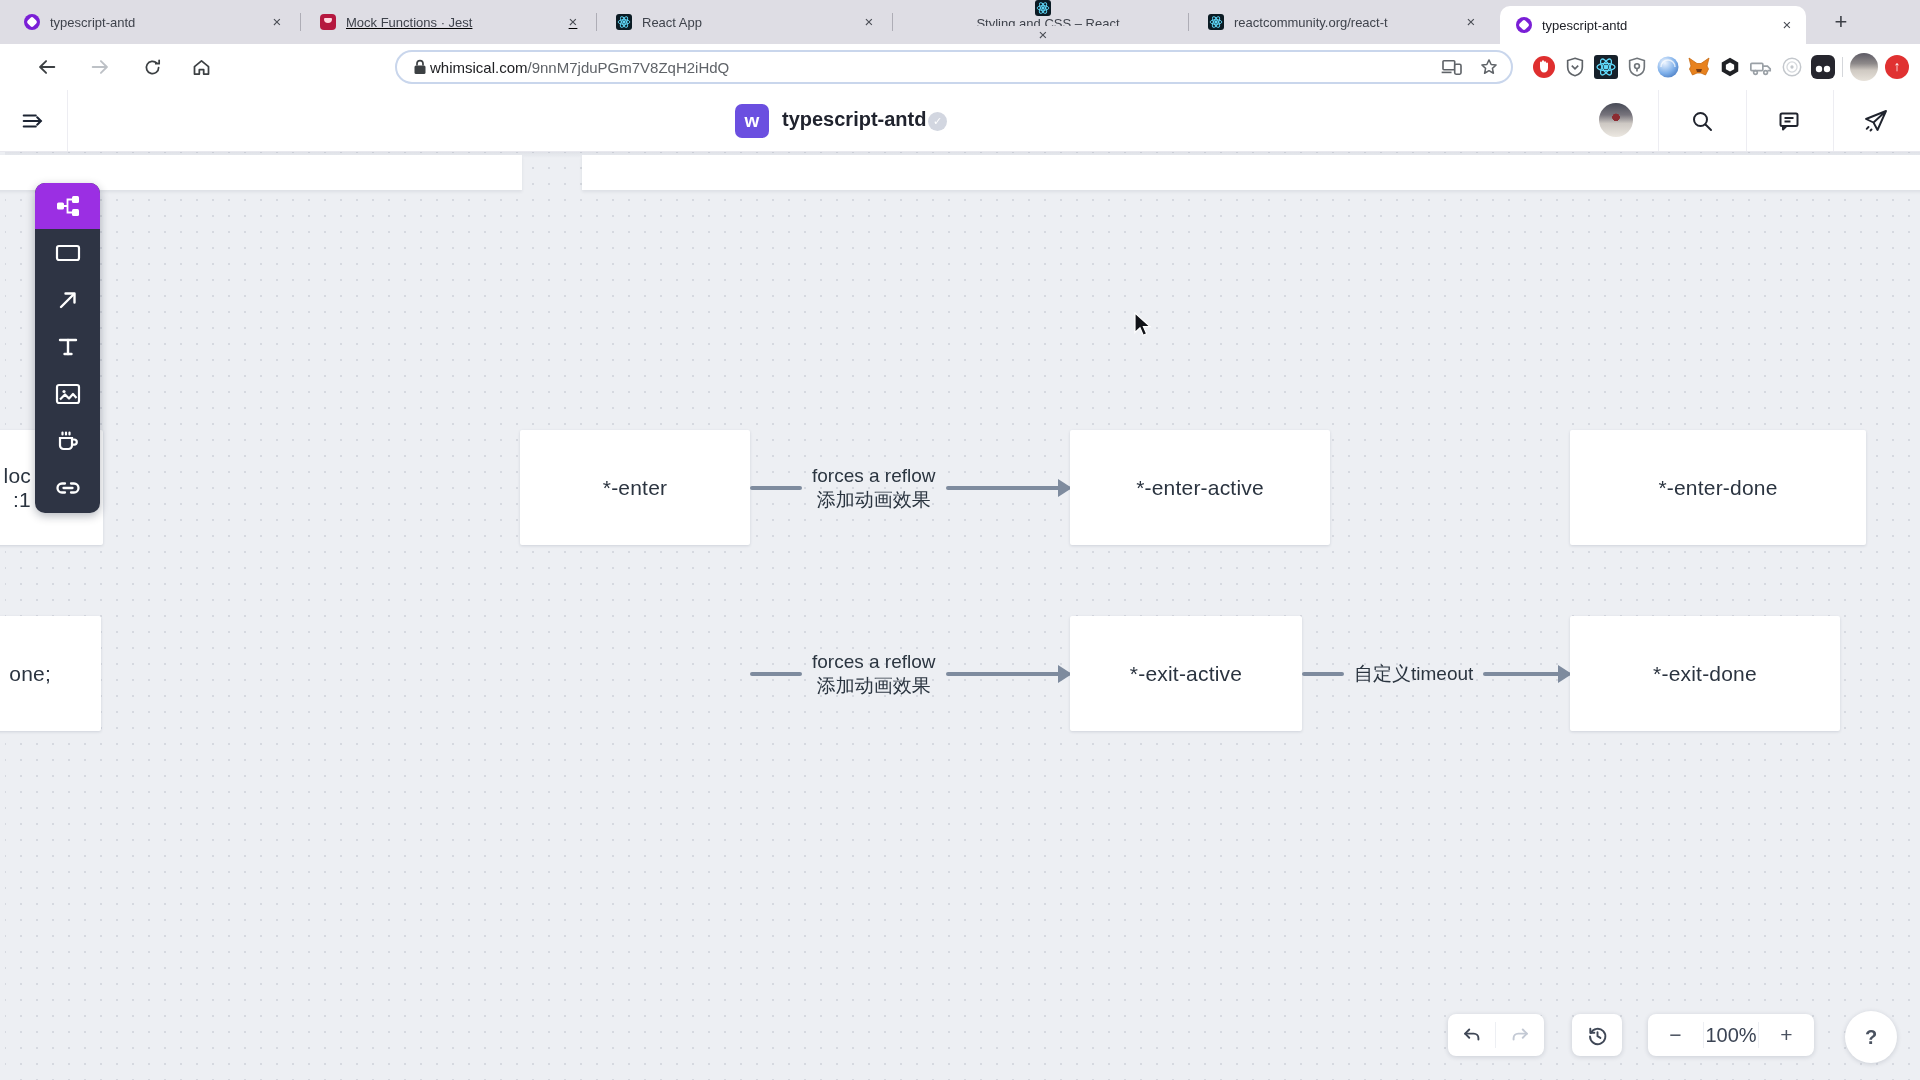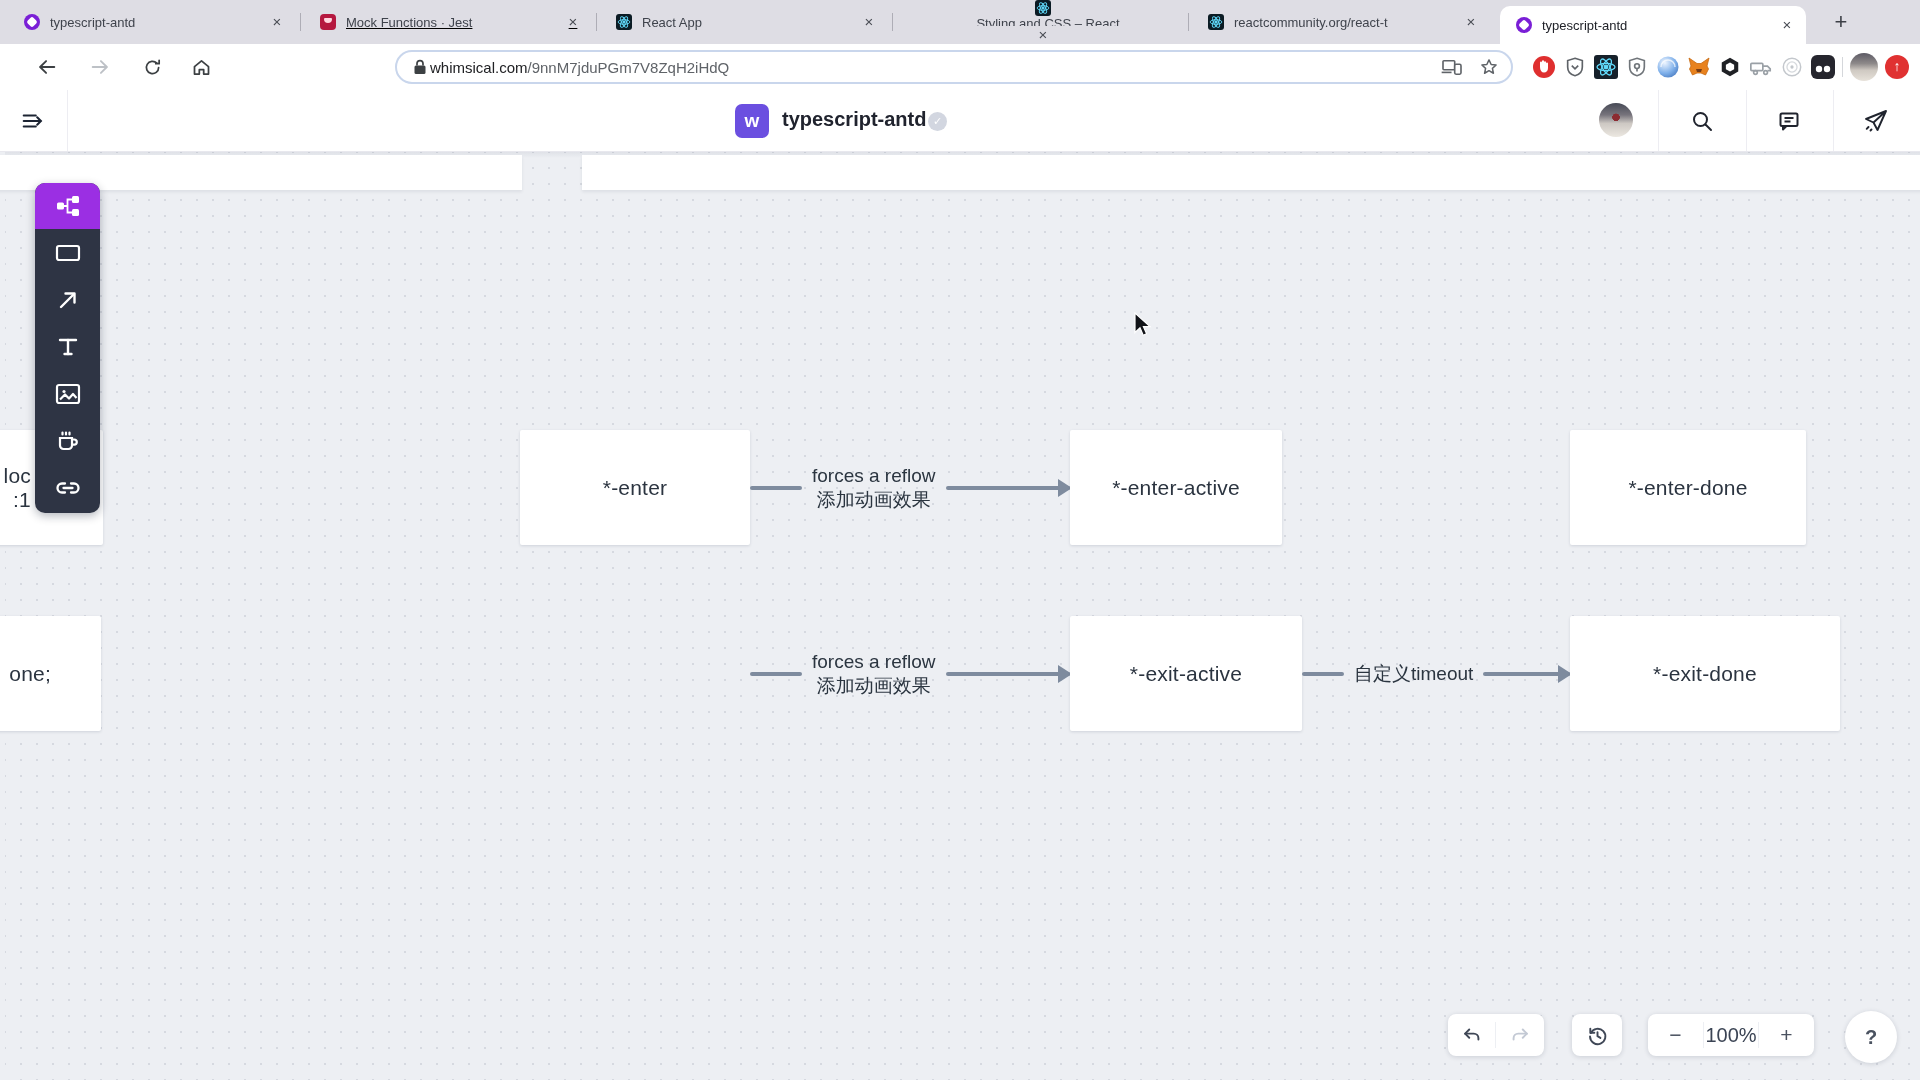--- a/index.html
+++ b/index.html
@@ -331,24 +331,24 @@
     <span class="slabel">*-enter</span>
   </div>
   <div class="connector" style="left:745px;top:278px;width:320px;">
     <span class="cline" style="width:52px"></span>
     <span class="clabel">
       <span>forces a reflow</span><br>
       <span>添加动画效果</span>
     </span>
     <span class="cline grow"></span>
   </div>
-  <div class="shape" style="left:1065px;top:278px;width:212px;">
+  <div class="shape" style="left:1065px;top:278px;width:260px;">
     <span class="slabel">*-enter-active</span>
   </div>
-  <div class="shape" style="left:1565px;top:278px;width:236px;text-align:right;">
+  <div class="shape" style="left:1565px;top:278px;width:296px;text-align:right;">
     <span class="slabel">*-enter-done</span>
   </div>
 
   <div class="connector" style="left:745px;top:464px;width:320px;">
     <span class="cline" style="width:52px"></span>
     <span class="clabel">
       <span>forces a reflow</span><br>
       <span>添加动画效果</span>
     </span>
     <span class="cline grow"></span>

